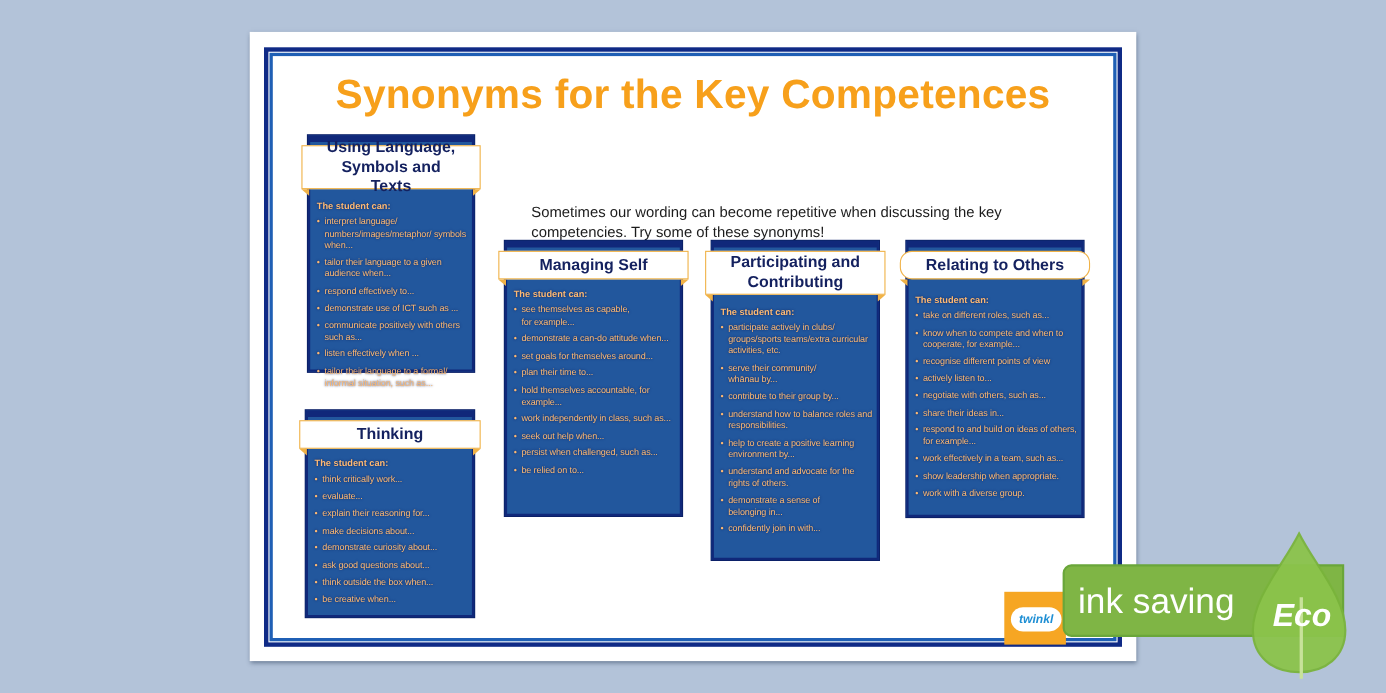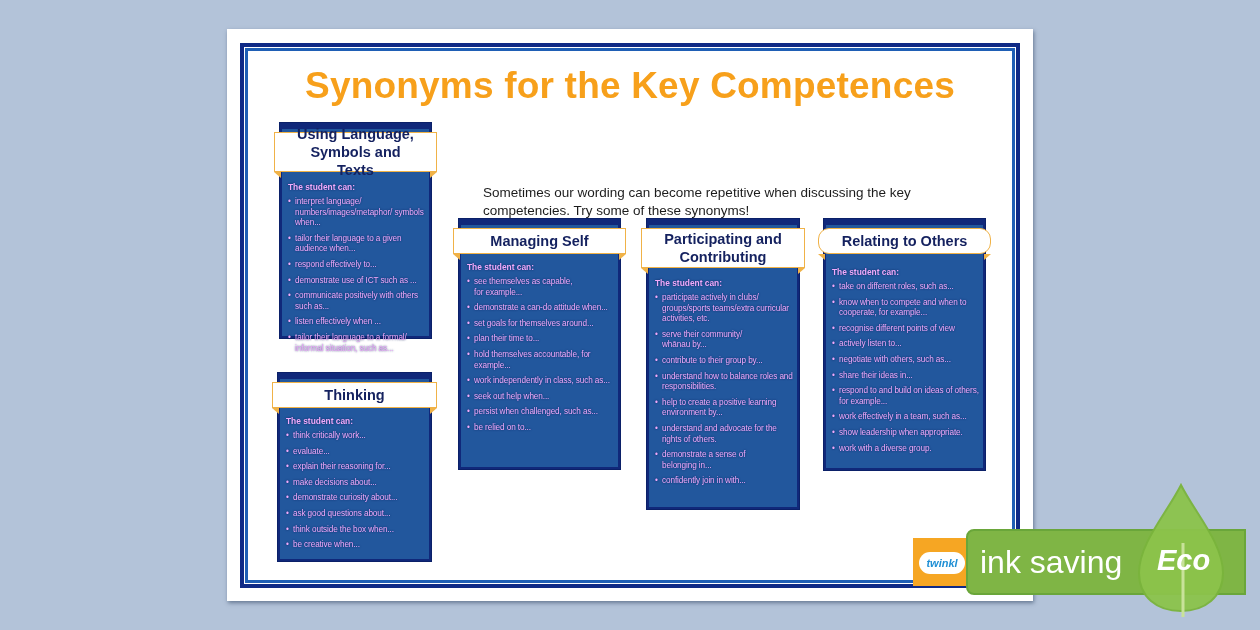--- a/index.html
+++ b/index.html
@@ -46,33 +46,33 @@
     display: flex; align-items: center; justify-content: center;
     text-align: center; color: #14215f; font-weight: bold;
     font-size: 14.5px; line-height: 18px;
   }
   .banner::before, .banner::after {
     content: ""; position: absolute; bottom: -7px; width: 0; height: 0;
     border-top: 6px solid #f0b247;
   }
   .banner::before { left: -1px; border-left: 7px solid transparent; }
   .banner::after { right: -1px; border-right: 7px solid transparent; }
-  .card-body { position: absolute; left: 6px; right: 4px; color: #f0abfc; }
+  .card-body { position: absolute; left: 6px; right: 4px; color: #fdba74; }
   .lead {
     font-weight: bold; font-size: 8.4px; margin-bottom: 5px;
     text-shadow: 0 0 2px #0b1e57;
   }
   .item {
     font-weight: normal; font-size: 8.2px; line-height: 10.6px;
     padding-left: 7px; position: relative; margin-bottom: 5px;
     text-shadow: 0 0 2px #0b1e57; letter-spacing: -0.1px;
   }
   .item::before { content: "•"; position: absolute; left: 0; top: 0; }
   .eco {
-    position: absolute; left: 966px; top: 529px; width: 280px; height: 66px;
+    position: absolute; left: 966px; top: 513px; width: 256px; height: 66px;
     background: #7fb545;
     border: 2px solid #6aa63a; border-radius: 8px 0 0 8px; padding-left: 17px;
   }
   .eco-text {
     position: absolute; left: 12px; top: 12px; color: #ffffff;
     font-size: 32px; line-height: 38px;
   }
   .leaf {
     position: absolute; left: 1135px; top: 483px; width: 92px; height: 136px;
   }

